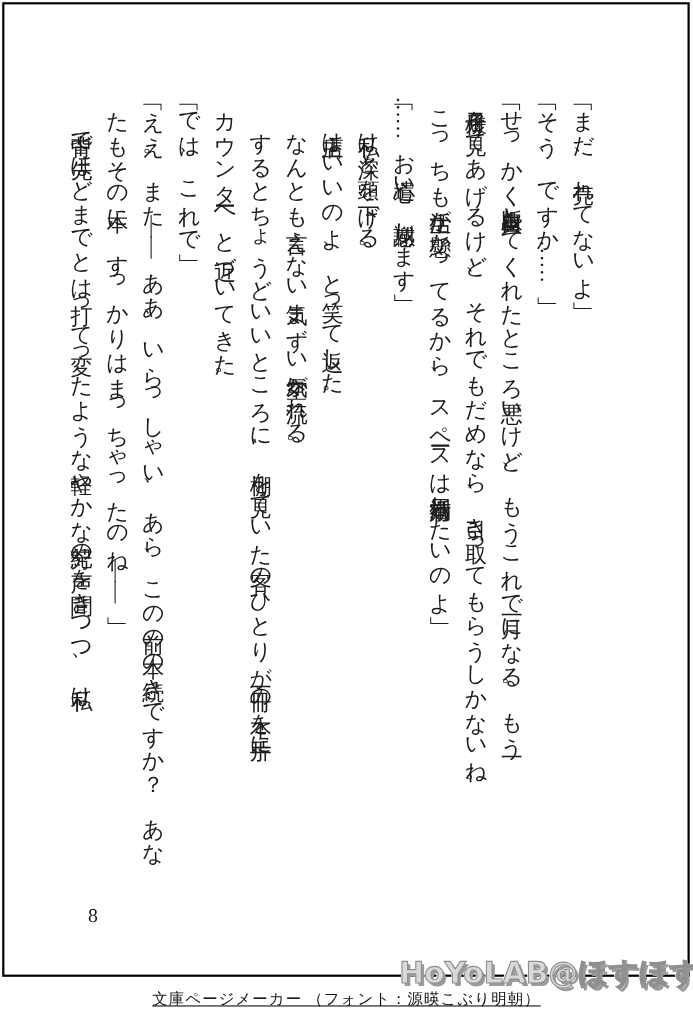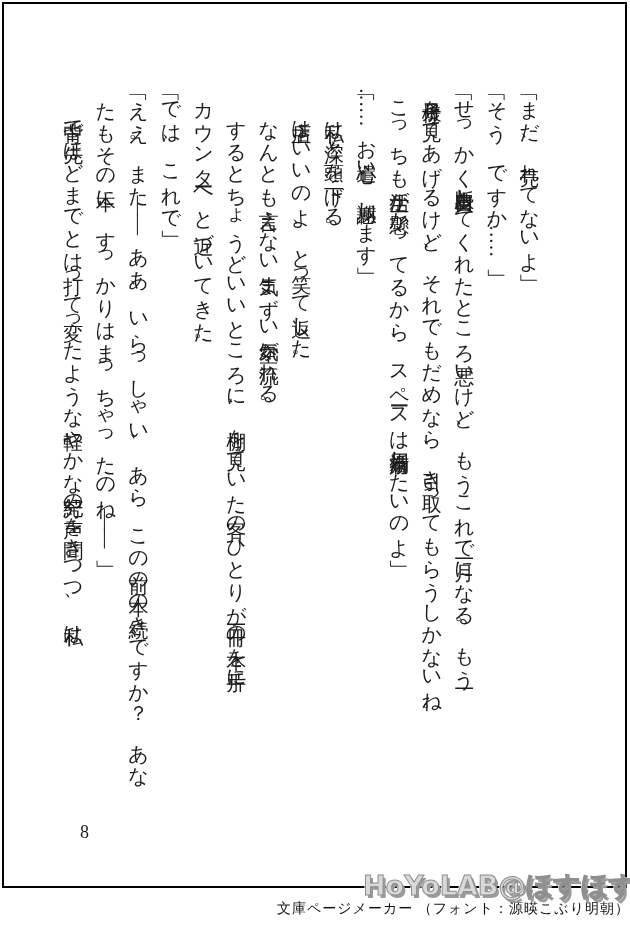--- a/index.html
+++ b/index.html
@@ -68,25 +68,26 @@
     text-shadow: 2.5px 2.5px 0 #9b9b9b, -1px -1px 0 #ffffff;
     white-space: nowrap;
     z-index: 3;
   }
   
   .footer-caption {
     position: absolute;
     left: 0;
     top: 900px;
     width: 630px;
-    text-align: right;
+    text-align: center;
     font-size: 14px;
     letter-spacing: 1px;
     color: #111111;
     z-index: 2;
+    text-decoration: underline;
   }
 </style>
 </head>
 <body>
 
 <div class="page-frame"></div>
 
 <div class="text-block">
   <p>「まだ、売れてないよ」</p>
   <p>「そう、ですか……」</p>

